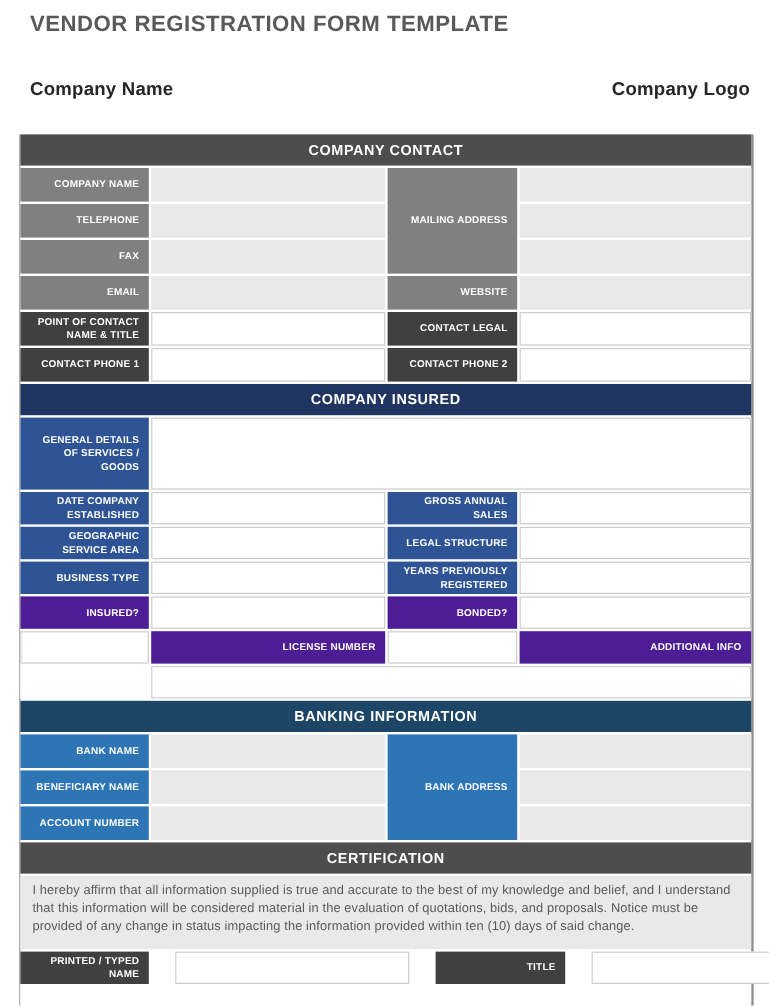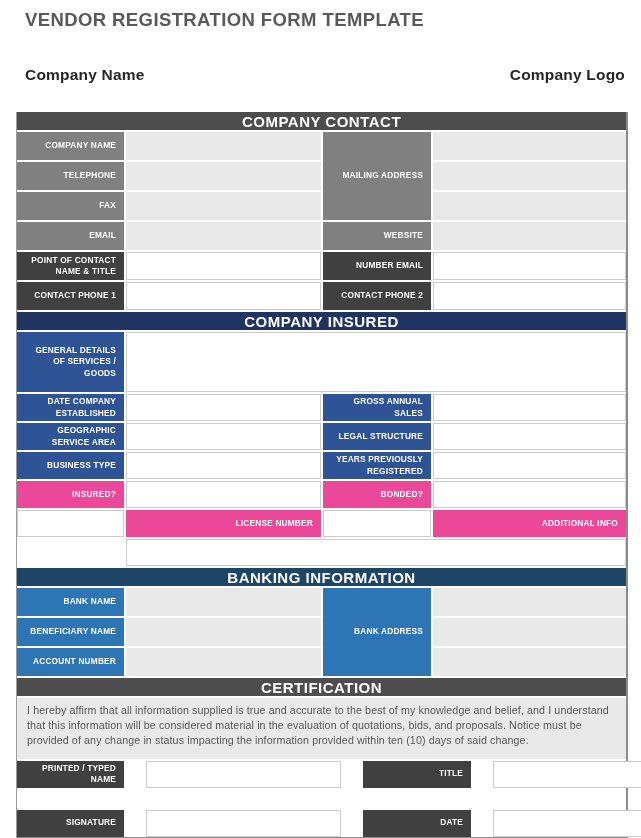--- a/index.html
+++ b/index.html
@@ -17,23 +17,23 @@
     font-size: 15.5px; font-weight: bold; color: #262626; letter-spacing: 0.2px;
   }
 
   .form {
     position: absolute; left: 16px; top: 112px; width: 612px;
     background: #fff;
     border-left: 1px solid #9a9a9a; border-right: 2px solid #8c8c8c; border-bottom: 2px solid #8c8c8c;
   }
 
   .section-bar {
-    height: 18px; margin-bottom: 2px;
+    height: 26px; margin-bottom: 2px;
     display: flex; align-items: center; justify-content: center;
-    color: #fff; font-weight: bold; font-size: 15px; letter-spacing: 0.5px;
+    color: #fff; font-weight: bold; font-size: 12px; letter-spacing: 0.5px;
   }
   .bar-gray   { background: #4d4d4d; }
   .bar-navy   { background: #1f3460; }
   .bar-bnavy  { background: #1d4566; }
 
   .grid {
     display: grid; gap: 2px; background: #fff; margin-bottom: 2px;
     grid-template-columns: 107px 195px 108px 193px;
   }
   .grid-contact  { grid-template-rows: repeat(6, 28px); }
@@ -43,21 +43,21 @@
 
   .lbl {
     display: flex; align-items: center; justify-content: flex-end;
     text-align: right; padding-right: 8px; padding-left: 4px;
     color: #ffffff; font-weight: bold; font-size: 8.3px; line-height: 1.35;
     letter-spacing: 0.2px;
   }
   .bg-gray    { background: #808080; }
   .bg-dkgray  { background: #404040; }
   .bg-blue    { background: #2e5496; }
-  .bg-ltblue  { background: #ec4899; }
+  .bg-ltblue  { background: #4c1d95; }
   .bg-medblue { background: #2e75b6; }
 
   .fld { position: relative; }
   .f-light { background: #e9e9e9; }
   .f-white { background: #ffffff; border: 1px solid #cccccc; }
 
   .fld input, .fld textarea {
     width: 100%; height: 100%; border: none; background: transparent;
     font-family: "Liberation Sans", sans-serif; font-size: 10px; color: #333;
     padding: 2px 6px; outline: none; resize: none; display: block;
@@ -120,21 +120,21 @@
         </div>
       <div class="lbl bg-gray">WEBSITE</div>
       <div class="fld f-light">
           <input type="text" style="">
         </div>
 
       <div class="lbl bg-dkgray">POINT OF CONTACT NAME &amp; TITLE</div>
       <div class="fld f-white">
           <input type="text" style="">
         </div>
-      <div class="lbl bg-dkgray">NUMBER EMAIL</div>
+      <div class="lbl bg-dkgray">CONTACT LEGAL</div>
       <div class="fld f-white">
           <input type="text" style="">
         </div>
 
       <div class="lbl bg-dkgray">CONTACT PHONE 1</div>
       <div class="fld f-white">
           <input type="text" style="">
         </div>
       <div class="lbl bg-dkgray">CONTACT PHONE 2</div>
       <div class="fld f-white">

